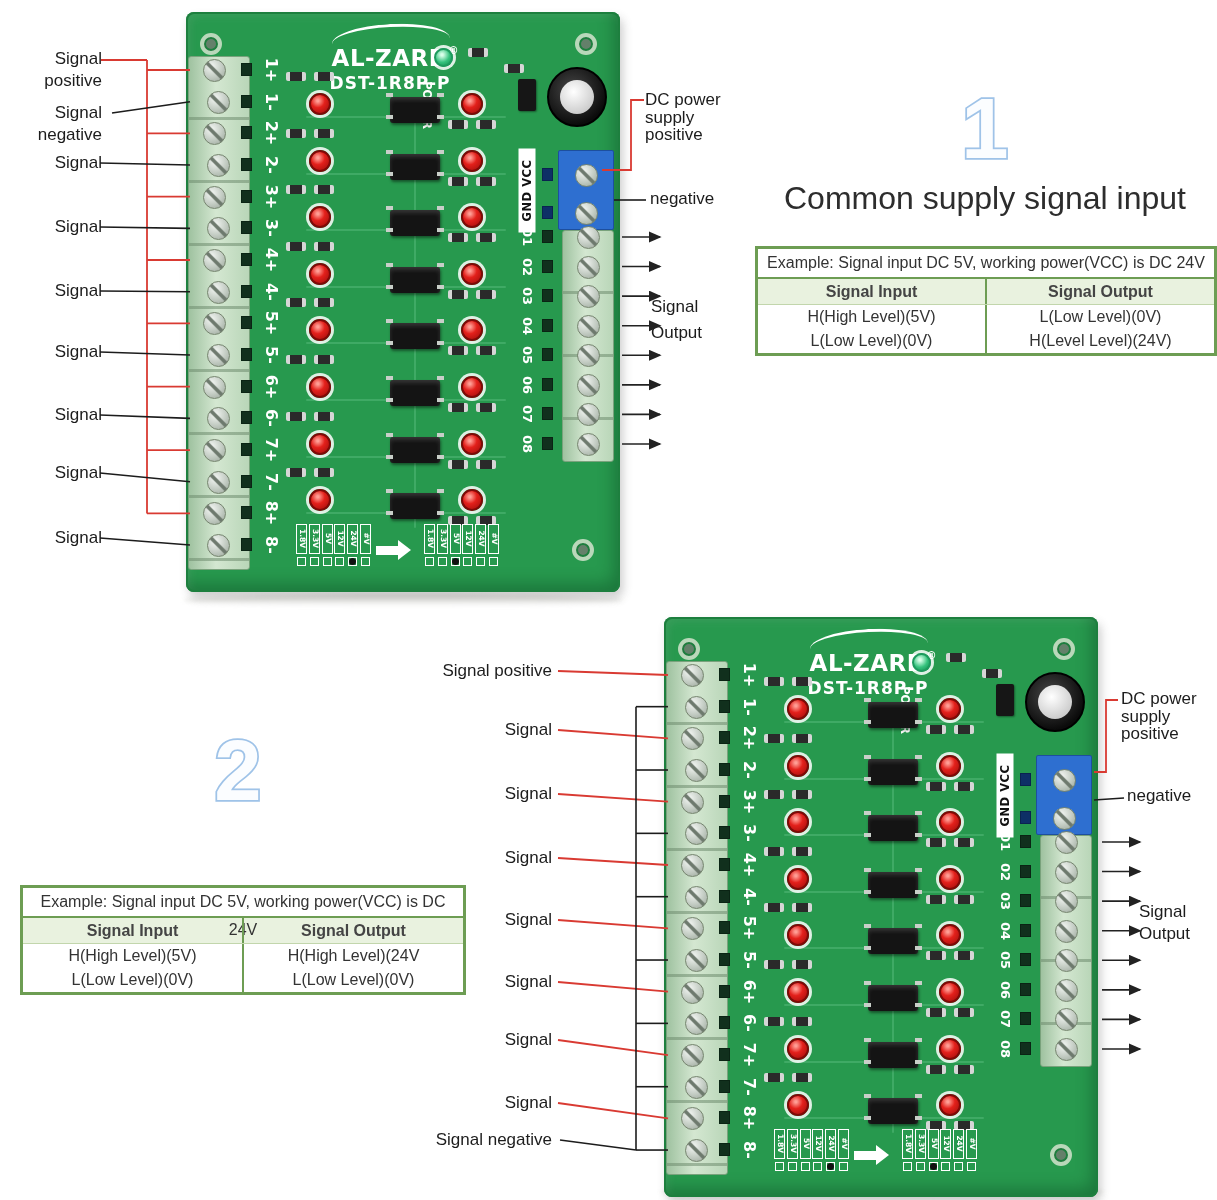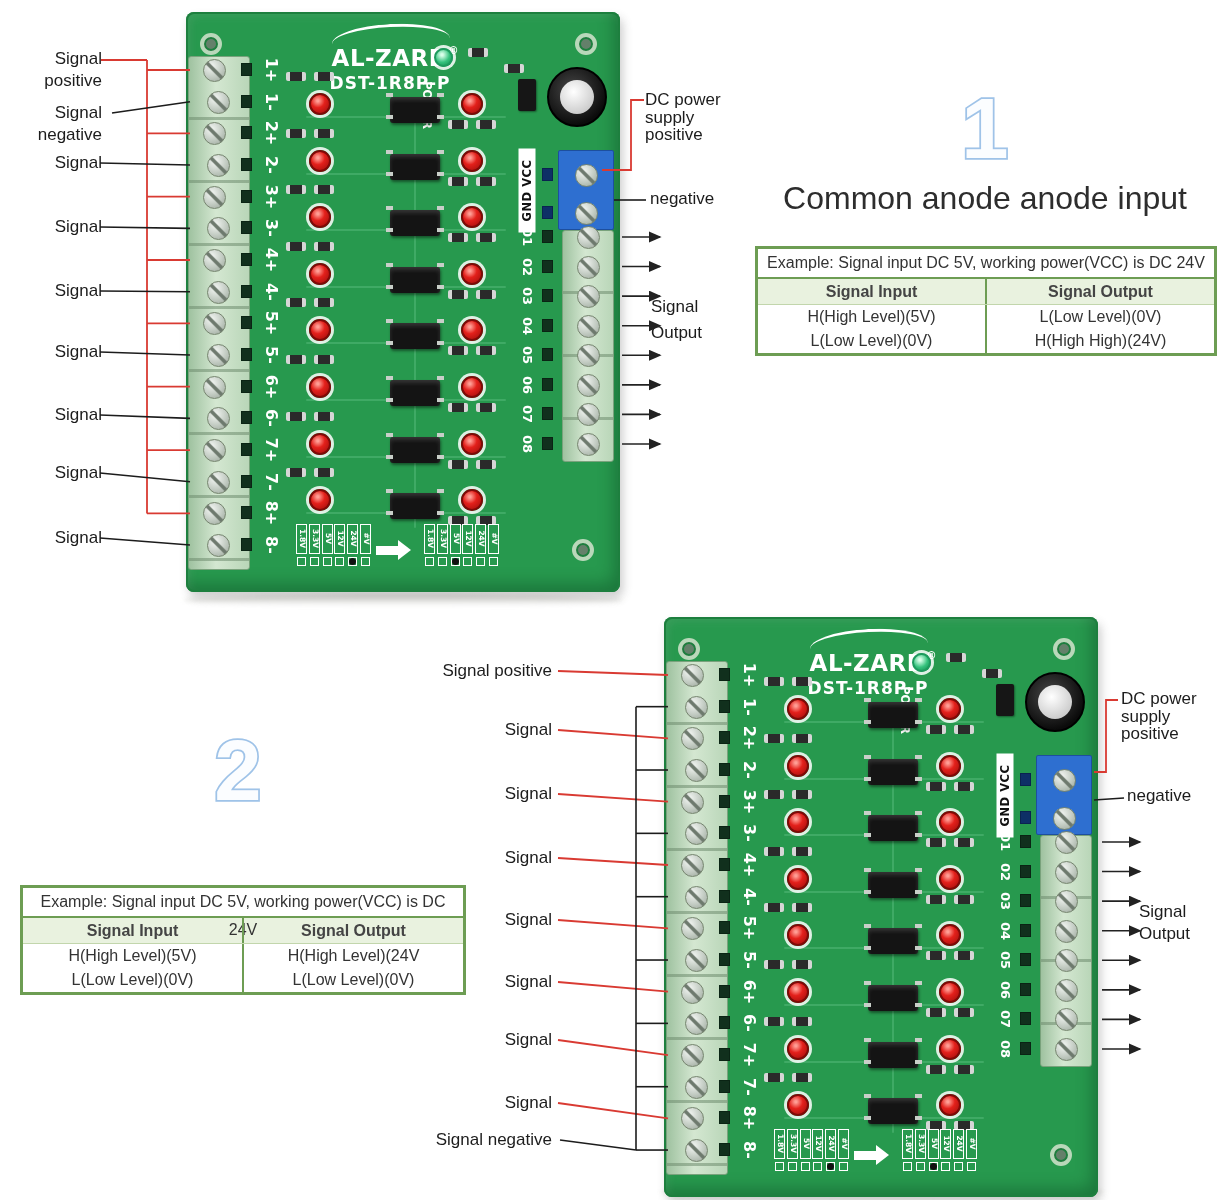--- a/index.html
+++ b/index.html
@@ -68,42 +68,42 @@
   svg.overlay{position:absolute;left:0;top:0;pointer-events:none;}
 </style>
 </head>
 <body>
 
 <div class="canvas" id="canvas">
 
   <svg class="numeral" style="left:930px;top:70px" width="110" height="100">
     <text x="55" y="88" text-anchor="middle" font-size="85" font-weight="bold" font-family="Liberation Sans, sans-serif" fill="#fbfdff" stroke="#9fc3e8" stroke-width="3.5" paint-order="stroke">1</text>
   </svg>
-  <div class="heading" style="left:760px;top:180px;width:450px">Common anode anode input</div>
+  <div class="heading" style="left:760px;top:180px;width:450px">Common supply signal input</div>
 
   <div class="ann pre" style="left:645px;top:91px;line-height:17.5px">DC power
 supply
 positive</div>
   <div class="ann" style="left:650px;top:188px">negative</div>
   <div class="ann pre" style="left:651px;top:294px;line-height:26px">Signal
 Output</div>
 
   <div class="info-table" style="left:755px;top:246px;width:456px">
     <div class="tbl-example">Example: Signal input DC 5V, working power(VCC) is DC 24V</div>
     <div class="tbl-cols">
       <div class="cdiv">Signal Input</div>
       <div>Signal Output</div>
     </div>
     <div class="tbl-row">
       <div class="cdiv">H(High Level)(5V)</div>
       <div>L(Low Level)(0V)</div>
     </div>
     <div class="tbl-row">
       <div class="cdiv">L(Low Level)(0V)</div>
-      <div>H(High High)(24V)</div>
+      <div>H(Level Level)(24V)</div>
     </div>
   </div>
 
   <svg class="numeral" style="left:183px;top:712px" width="110" height="100">
     <text x="55" y="88" text-anchor="middle" font-size="85" font-weight="bold" font-family="Liberation Sans, sans-serif" fill="#fbfdff" stroke="#9fc3e8" stroke-width="3.5" paint-order="stroke">2</text>
   </svg>
 
   <div class="ann pre" style="left:1121px;top:690px;line-height:17.5px">DC power
 supply
 positive</div>

